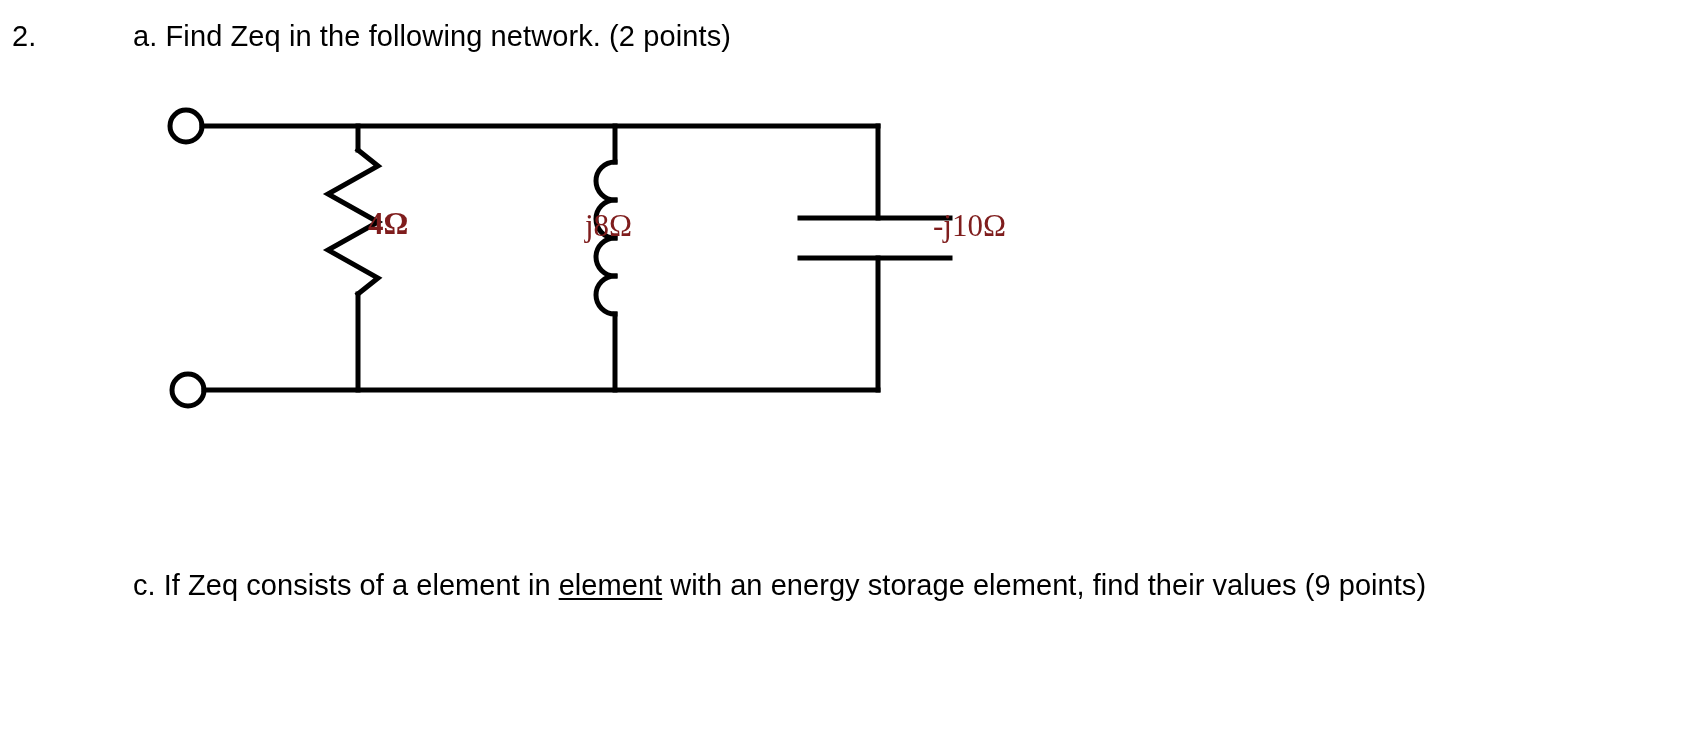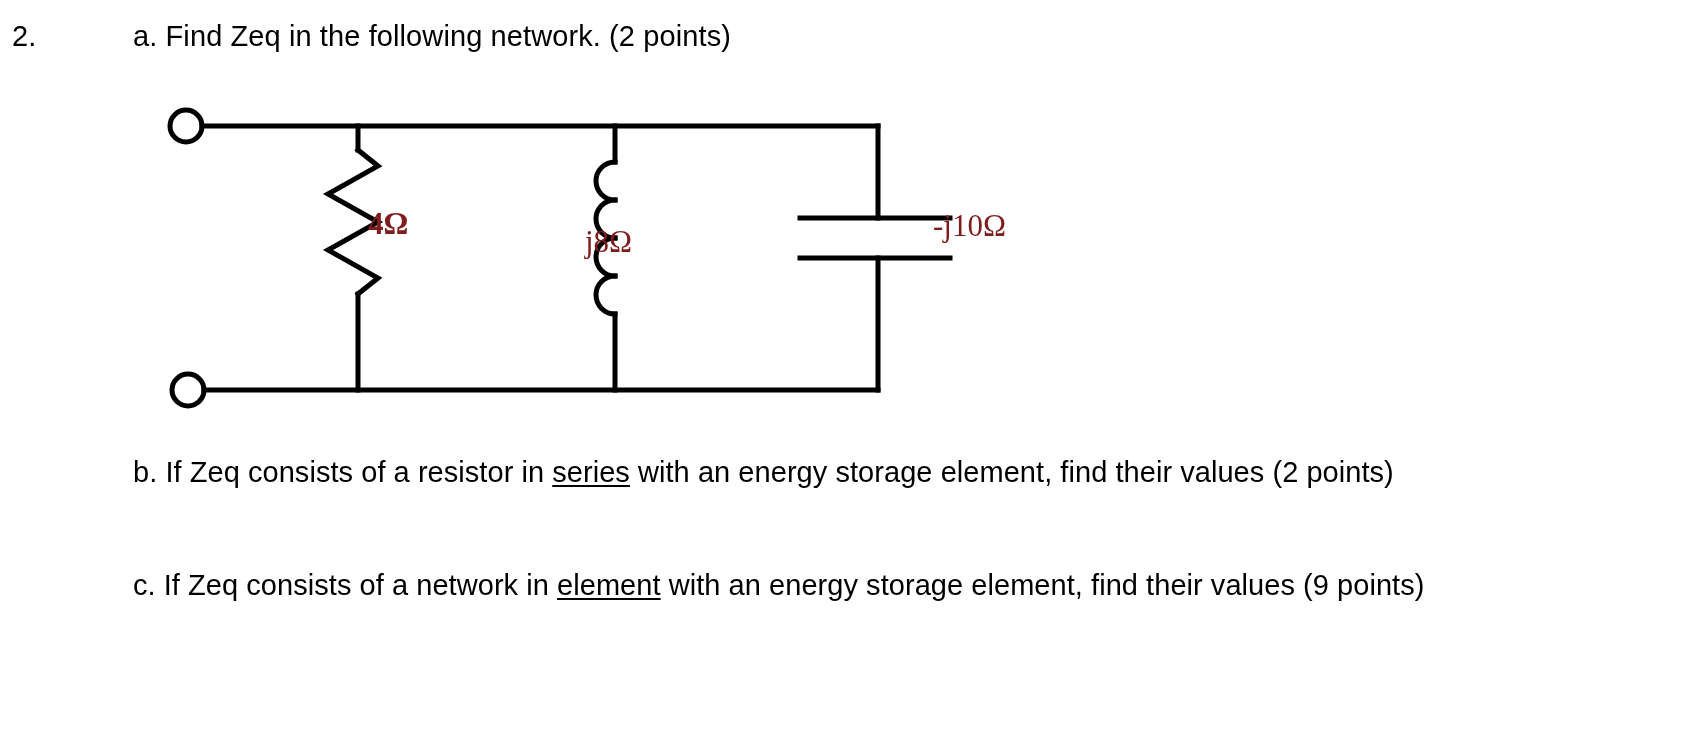--- a/index.html
+++ b/index.html
@@ -61,21 +61,21 @@
   
   .comp-label {
     position: absolute;
     font-family: "Liberation Serif", serif;
     font-size: 31px;
     line-height: 1;
     color: #7f1d1d;
     white-space: pre;
   }
   .label-r  { left: 368px; top: 120px; font-weight: 700; }
-  .label-l  { left: 585px; top: 138px; }
+  .label-l  { left: 585px; top: 122px; }
   .label-c  { left: 933px; top: 122px; }
 
   
   .para {
     position: absolute;
     left: 133px;
     width: 1560px;
     font-size: 29px;
     line-height: 41px;
     letter-spacing: 0.05px;
@@ -129,21 +129,18 @@
         <path d="M 878 170 L 878 302"></path>
 
       </g>
     </svg>
 
     <div class="comp-label label-r">4Ω</div>
     <div class="comp-label label-l">j8Ω</div>
     <div class="comp-label label-c">-j10Ω</div>
   </div>
 
-  <div class="para para-b">
-    <span class="seg">b. If Zeq consists of a resistor in </span><u>series</u><span class="seg"> with an energy storage element, find their values (2 points)</span>
-  </div>
 
   <div class="para para-c">
-    <span class="seg">c. If Zeq consists of a network in </span><u>element</u><span class="seg"> with an energy storage element, find their values (9 points)</span>
+    <span class="seg">c. If Zeq consists of a element in </span><u>element</u><span class="seg"> with an energy storage element, find their values (9 points)</span>
   </div>
 
 </div>
 
 </body></html>

